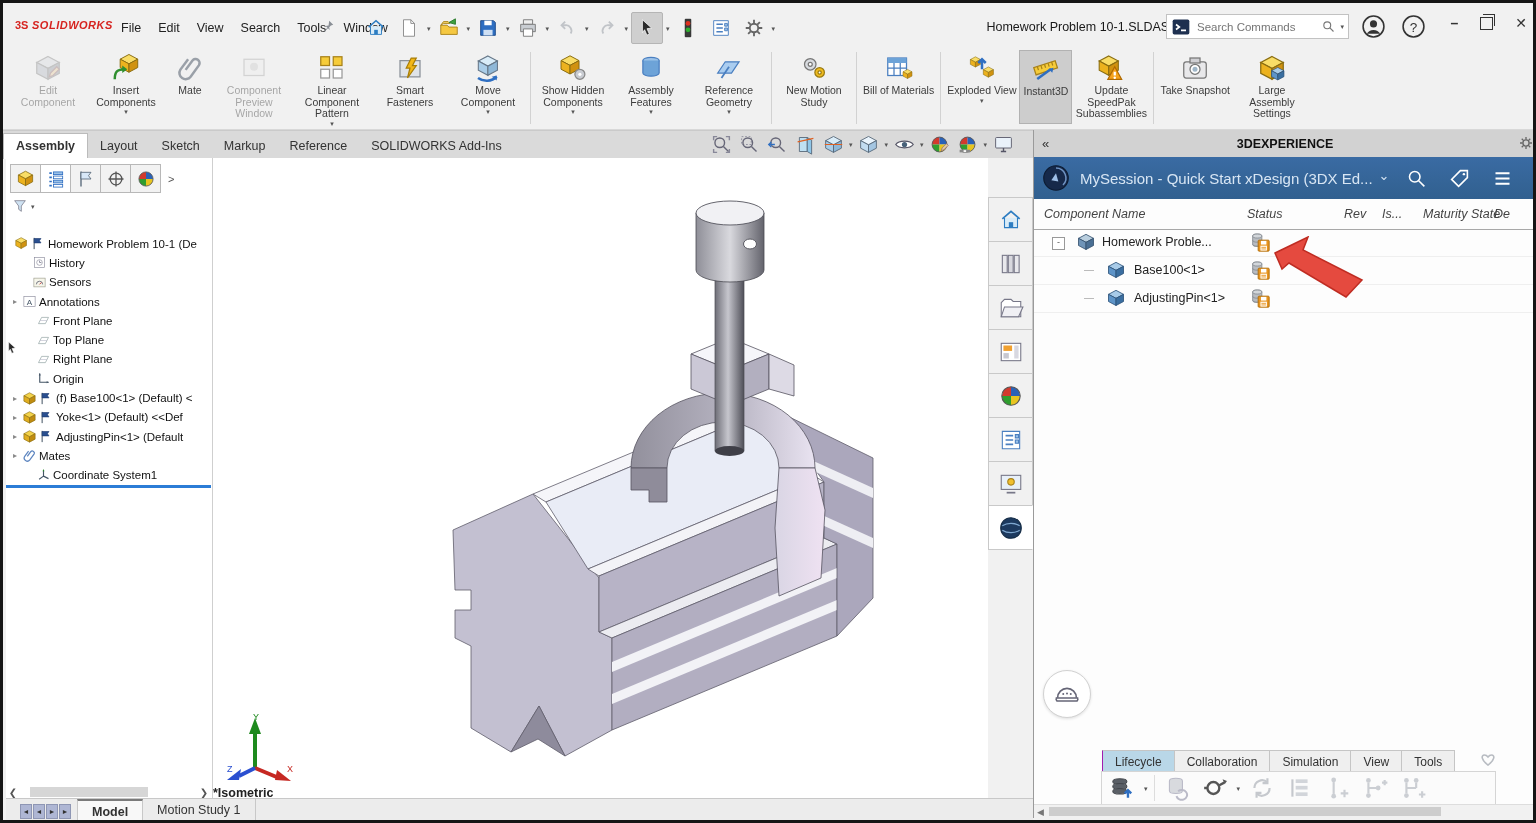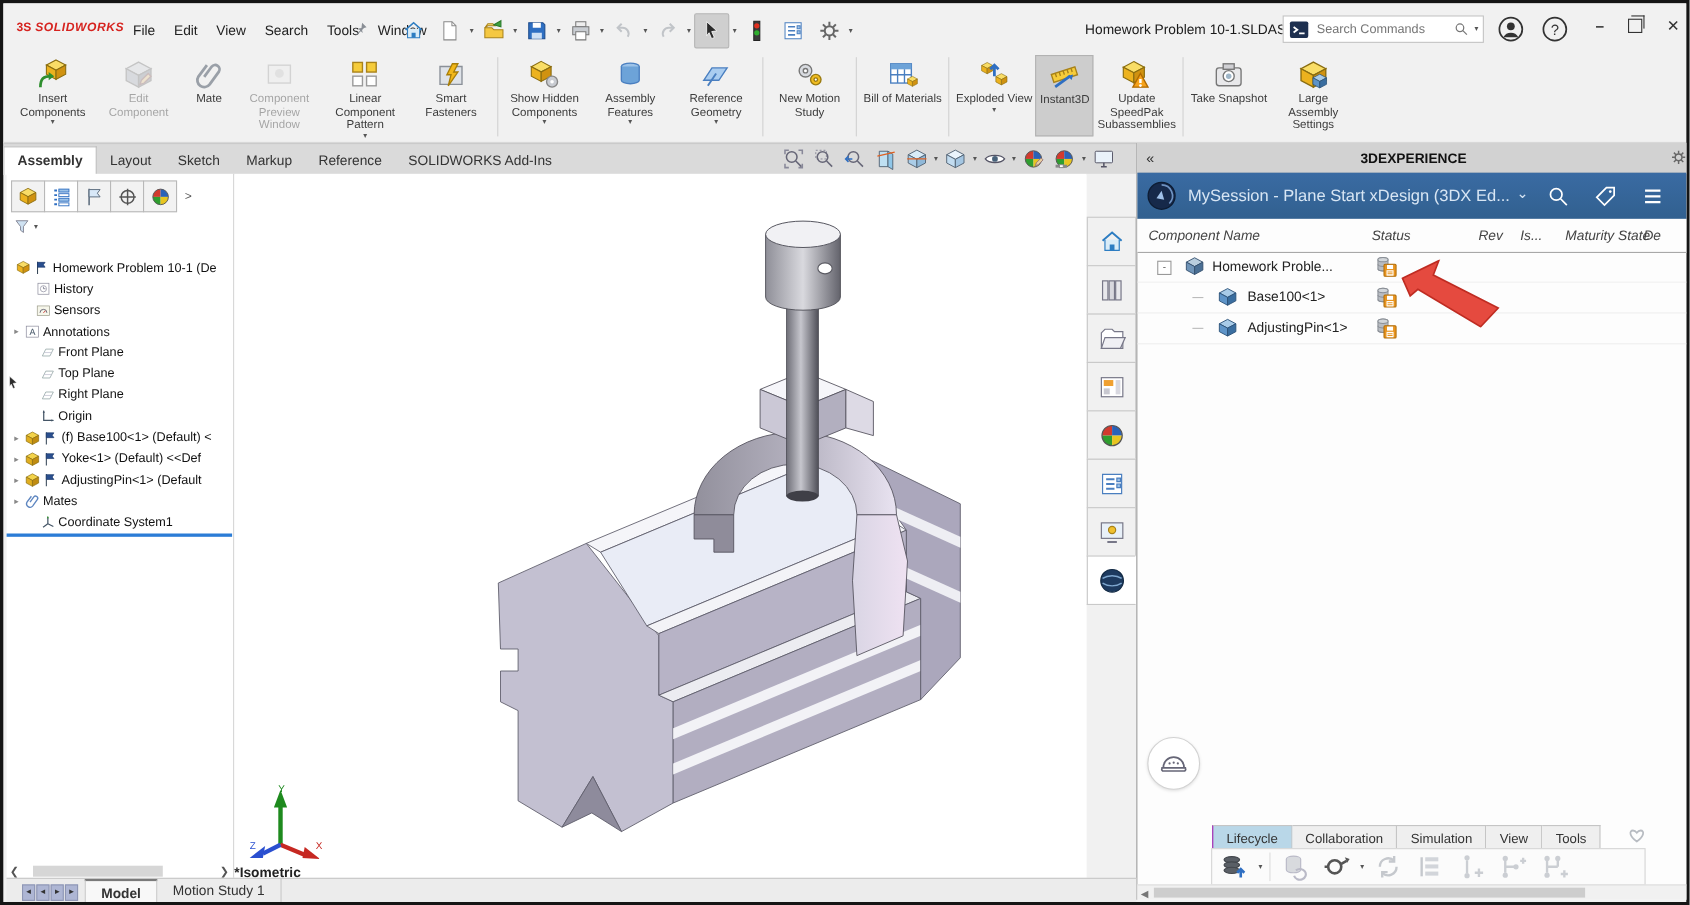--- a/index.html
+++ b/index.html
@@ -256,46 +256,46 @@
         </svg>
       </span>
     <div id="winctrl" class="abs">
       <span style="font-weight:bold">–</span>
       <span class="restore-glyph"></span>
       <span>✕</span>
     </div>
   </div>
 
   <div id="ribbon" class="abs">
+      <div class="rbtn disabled">
+        <span class="ic" style="width:30px;height:30px">
+          <svg viewBox="0 0 24 24">
+            <path d="M12 2.8 21 7.6 12 12.4 3 7.6Z" fill="#d8dbe0" stroke="#888" stroke-width="1"></path>
+            <path d="M3 7.6 12 12.4V21L3 16.2Z" fill="#b8bcc4" stroke="#888" stroke-width="1"></path>
+            <path d="M21 7.6 12 12.4V21L21 16.2Z" fill="#9aa0a8" stroke="#888" stroke-width="1"></path>
+            <path d="M14 16l5-5 2 2-5 5-3 1z" fill="#e8cfa0" stroke="#977" stroke-width="1"></path>
+          </svg>
+        </span>
+        <span>Edit Component</span>
+      </div>
       <div class="rbtn">
         <span class="ic" style="width:30px;height:30px">
           <svg viewBox="0 0 24 24">
             <g transform="translate(5,-1) scale(.78)">
               <path d="M12 2.8 21 7.6 12 12.4 3 7.6Z" fill="#f9dd66" stroke="#8a6d10" stroke-width="1"></path>
               <path d="M3 7.6 12 12.4V21L3 16.2Z" fill="#ecb21e" stroke="#8a6d10" stroke-width="1"></path>
               <path d="M21 7.6 12 12.4V21L21 16.2Z" fill="#d09210" stroke="#8a6d10" stroke-width="1"></path>
             </g>
             <path d="M3 21c0-6 2-8 8-8" fill="none" stroke="#2f8f2f" stroke-width="2"></path>
             <path d="M9 10l4 3-4 3z" fill="#2f8f2f" stroke="none" stroke-width="1"></path>
           </svg>
         </span>
         <span>Insert Components</span>
         <span class="caret">▾</span>
       </div>
-      <div class="rbtn disabled">
-        <span class="ic" style="width:30px;height:30px">
-          <svg viewBox="0 0 24 24">
-            <path d="M12 2.8 21 7.6 12 12.4 3 7.6Z" fill="#d8dbe0" stroke="#888" stroke-width="1"></path>
-            <path d="M3 7.6 12 12.4V21L3 16.2Z" fill="#b8bcc4" stroke="#888" stroke-width="1"></path>
-            <path d="M21 7.6 12 12.4V21L21 16.2Z" fill="#9aa0a8" stroke="#888" stroke-width="1"></path>
-            <path d="M14 16l5-5 2 2-5 5-3 1z" fill="#e8cfa0" stroke="#977" stroke-width="1"></path>
-          </svg>
-        </span>
-        <span>Edit Component</span>
-      </div>
       <div class="rbtn">
         <span class="ic" style="width:30px;height:30px">
           <svg viewBox="0 0 24 24">
             <path d="M8.5 13.5 14 6a3.2 3.2 0 0 1 5.2 3.7L12.5 19a5 5 0 0 1-8.2-5.7L10.5 5" fill="none" stroke="#9aa0a8" stroke-width="2"></path>
           </svg>
         </span>
         <span>Mate</span>
       </div>
       <div class="rbtn disabled">
         <span class="ic" style="width:30px;height:30px">
@@ -319,20 +319,35 @@
         <span class="caret">▾</span>
       </div>
       <div class="rbtn">
         <span class="ic" style="width:30px;height:30px">
           <svg viewBox="0 0 24 24">
             <path d="M4 6h16v13H4z" fill="#dfe3e8" stroke="#8a9098" stroke-width="1"></path>
             <path d="M13 4l-4 8h3l-2 8 7-10h-3l3-6z" fill="#f2b718" stroke="#a87e08" stroke-width="1"></path>
           </svg>
         </span>
         <span>Smart Fasteners</span>
+      </div>
+      <div class="rbtn">
+        <span class="ic" style="width:30px;height:30px">
+          <svg viewBox="0 0 24 24">
+            <g transform="scale(.85) translate(2,0)">
+              <path d="M12 2.8 21 7.6 12 12.4 3 7.6Z" fill="#d9ecf8" stroke="#678" stroke-width="1"></path>
+              <path d="M3 7.6 12 12.4V21L3 16.2Z" fill="#aacde8" stroke="#678" stroke-width="1"></path>
+              <path d="M21 7.6 12 12.4V21L21 16.2Z" fill="#8fb8d8" stroke="#678" stroke-width="1"></path>
+            </g>
+            <path d="M4 20c4 3 11 3 15-1" fill="none" stroke="#2f6fc2" stroke-width="2"></path>
+            <path d="M19 22v-4l-4 1z" fill="#2f6fc2" stroke="none" stroke-width="1"></path>
+          </svg>
+        </span>
+        <span>Move Component</span>
+        <span class="caret">▾</span>
       </div>
       <div class="rsep"></div>
       <div class="rbtn">
         <span class="ic" style="width:30px;height:30px">
           <svg viewBox="0 0 24 24">
             <g transform="scale(.8)">
               <path d="M12 2.8 21 7.6 12 12.4 3 7.6Z" fill="#f9dd66" stroke="#8a6d10" stroke-width="1"></path>
               <path d="M3 7.6 12 12.4V21L3 16.2Z" fill="#ecb21e" stroke="#8a6d10" stroke-width="1"></path>
               <path d="M21 7.6 12 12.4V21L21 16.2Z" fill="#d09210" stroke="#8a6d10" stroke-width="1"></path>
             </g>
@@ -996,21 +1011,21 @@
     </div>
     <div id="bluebar" class="abs">
       <span class="ic" style="width:28px;height:28px;margin-left:8px">
           <svg viewBox="0 0 24 24">
             <circle cx="12" cy="12" r="10.5" fill="#16294a"></circle>
             <path d="M12 3.5a8.5 8.5 0 0 1 6 14.5" fill="none" stroke="#6f93c2" stroke-width="1.3"></path>
             <path d="M8 14l4-6 2 7z" fill="#9fc0e8" stroke="none" stroke-width="1"></path>
             <circle cx="12" cy="12" r="10.5" fill="none" stroke="#0d1c33"></circle>
           </svg>
         </span>
-      <span id="session-label">MySession - Plane Start xDesign (3DX Ed...</span>
+      <span id="session-label">MySession - Quick Start xDesign (3DX Ed...</span>
       <span style="font-size:13px;margin:0 2px 6px 6px">⌄</span>
       <span class="ic" style="width:21px;height:21px;margin-left:14px">
           <svg viewBox="0 0 24 24">
             <circle cx="10" cy="10" r="6" fill="none" stroke="#fff" stroke-width="1.8"></circle>
             <path d="M14.5 14.5 21 21" fill="none" stroke="#fff" stroke-width="1.8"></path>
           </svg>
         </span>
       <span class="ic" style="width:21px;height:21px;margin-left:22px">
           <svg viewBox="0 0 24 24">
             <path d="M13 3h8v8L11 21l-8-8z" fill="none" stroke="#fff" stroke-width="1.8"></path>

